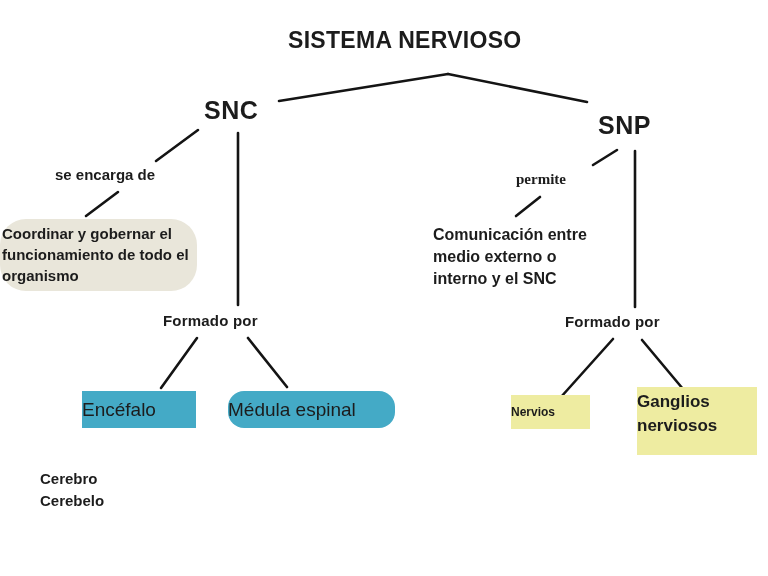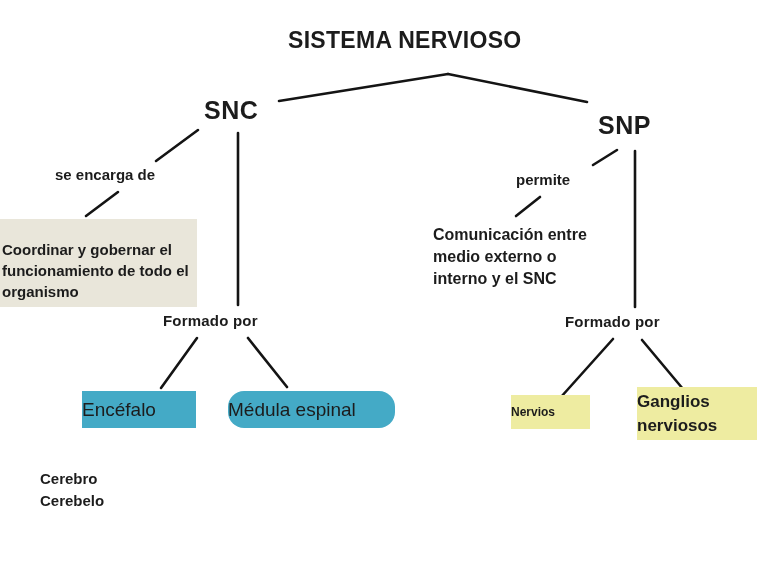--- a/index.html
+++ b/index.html
@@ -38,35 +38,36 @@
   .branch-label {
     font-size: 25px; font-weight: 700; letter-spacing: 0.5px;
   }
   .snc-label { left: 204px; top: 96px; width: 70px; }
   .snp-label { left: 598px; top: 111px; width: 70px; }
 
   .connector-label {
     font-size: 15px; font-weight: 600;
   }
   .se-encarga { left: 55px;  top: 166px; width: 152px; }
-  .permite    { left: 516px; top: 171px; width: 100px; }
+  .permite    { left: 516px; top: 171px; width: 100px; font-family: Liberation Serif, serif; }
 
   .formado {
     font-size: 15px; font-weight: 700; letter-spacing: 0.2px;
   }
   .formado-snc { left: 163px; top: 312px; width: 150px; }
   .formado-snp { left: 565px; top: 313px; width: 150px; }
 
   .beige-box {
     left: 0px; top: 219px; width: 197px;
     background: #e9e6da;
     font-size: 15px; font-weight: 700;
     line-height: 21px;
-    padding: 20px 2px 5px 2px;
+    padding: 4px 2px 5px 2px;
     box-sizing: border-box;
+    border-radius: 26px;
   }
   .plain-multiline {
     font-size: 16px; font-weight: 600;
     line-height: 22px;
   }
   .comunicacion { left: 433px; top: 224px; width: 180px; }
 
   .teal-box {
     background: #44aac6;
     font-size: 19px; font-weight: 400;
@@ -79,21 +80,21 @@
   .yellow-box {
     background: #eeeca1;
     font-weight: 700;
     box-sizing: border-box;
   }
   .nervios-box {
     left: 511px; top: 395px; width: 79px; height: 34px;
     font-size: 12px; line-height: 34px;
   }
   .ganglios-box {
-    left: 637px; top: 387px; width: 120px; height: 53px;
+    left: 637px; top: 387px; width: 120px; height: 68px;
     font-size: 17px; line-height: 24px;
     padding-top: 3px;
   }
   .parts-list {
     left: 40px; top: 468px; width: 180px;
     font-size: 15px; font-weight: 700;
     line-height: 22px;
   }
   .parts-list span { display: block; }
 </style>

